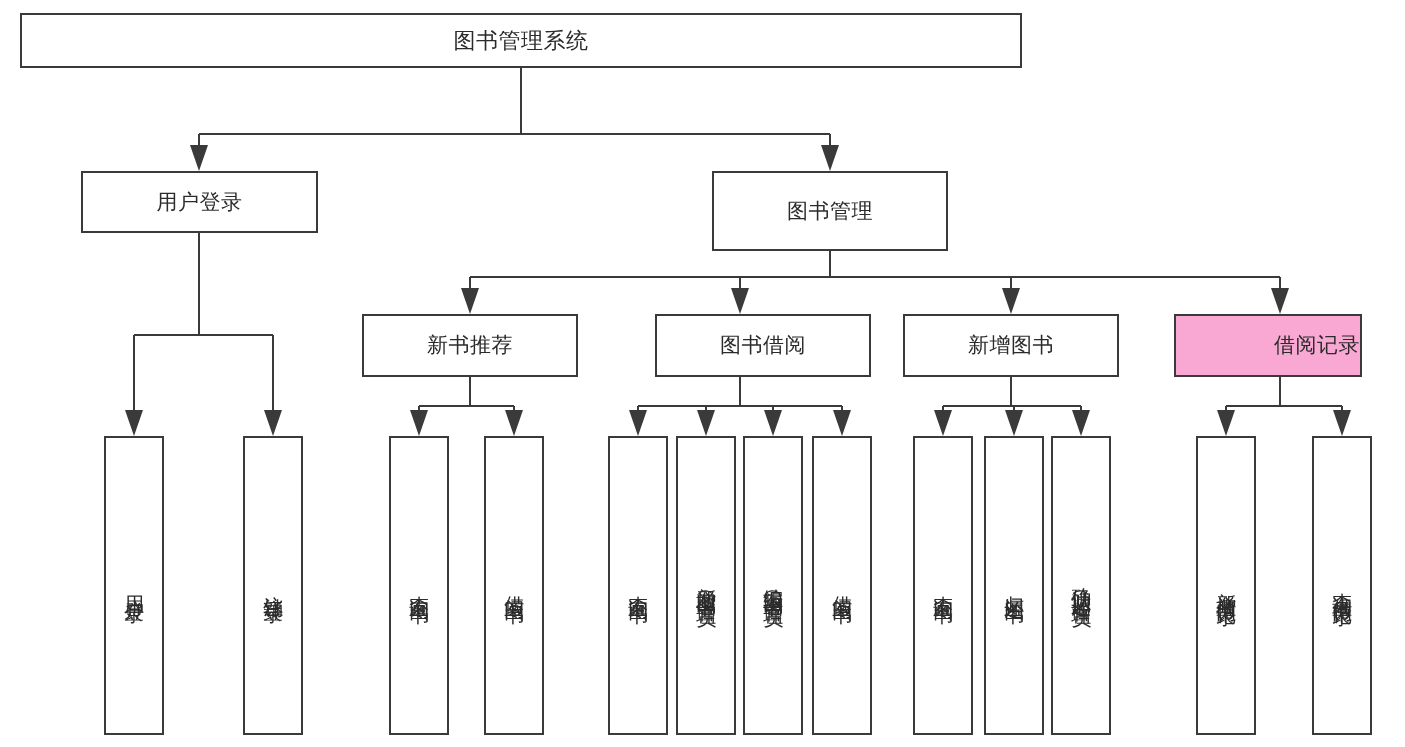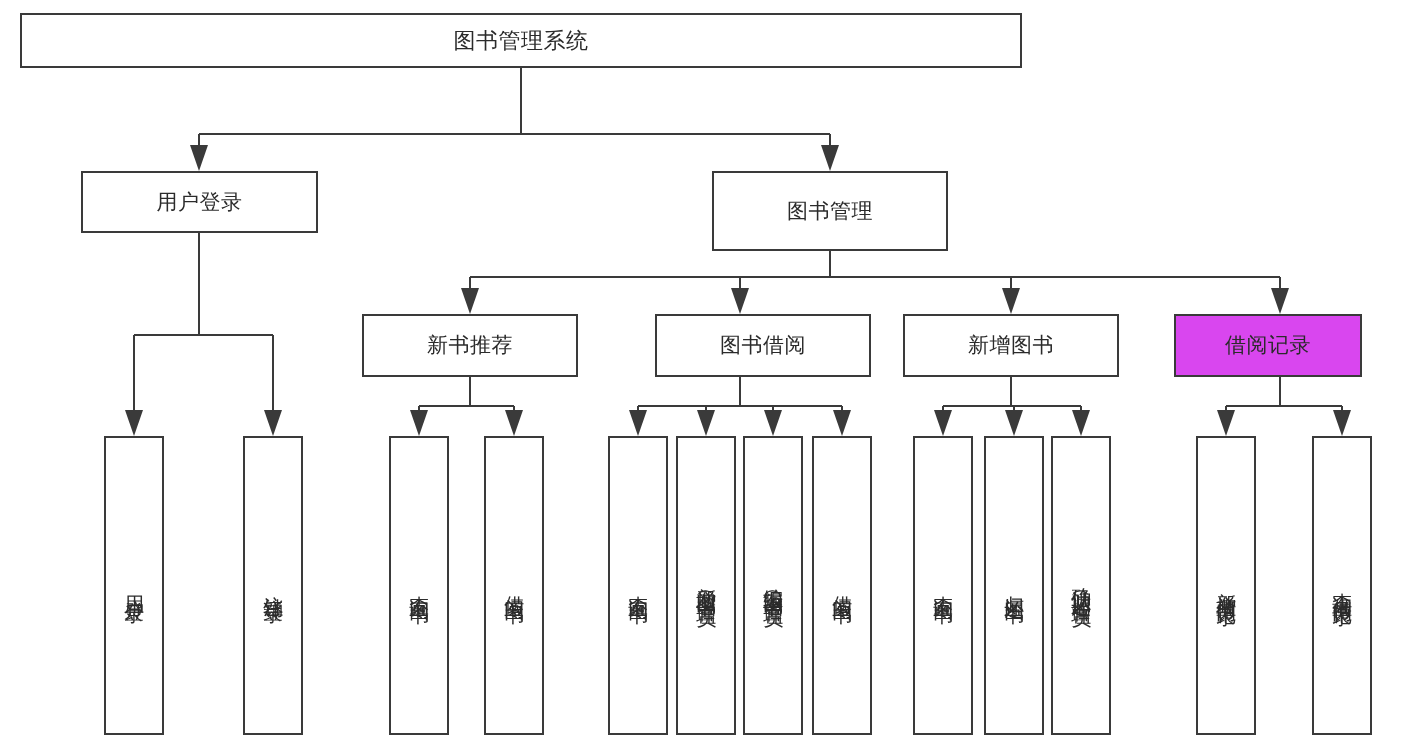--- a/index.html
+++ b/index.html
@@ -138,21 +138,21 @@
       </div>
       <div class="node-box" style="left: 362px; top: 314px; width: 216px; height: 63px; border-color: rgb(58, 58, 58); background: rgb(255, 255, 255);">
         <span class="node-label" style="color: rgb(43, 43, 43);">新书推荐</span>
       </div>
       <div class="node-box" style="left: 632px; top: 314px; width: 216px; height: 63px; border-color: rgb(58, 58, 58); background: rgb(255, 255, 255); margin-left: 23px;">
         <span class="node-label" style="color: rgb(43, 43, 43);">图书借阅</span>
       </div>
       <div class="node-box" style="left: 903px; top: 314px; width: 216px; height: 63px; border-color: rgb(58, 58, 58); background: rgb(255, 255, 255);">
         <span class="node-label" style="color: rgb(43, 43, 43);">新增图书</span>
       </div>
-      <div class="node-box" style="left: 1174px; top: 314px; width: 188px; height: 63px; border-color: rgb(58, 58, 58); background: #d946ef;">
+      <div class="node-box" style="left: 1174px; top: 314px; width: 188px; height: 63px; border-color: rgb(58, 58, 58); background: #f9a8d4; justify-content: flex-end;">
         <span class="node-label" style="color: rgb(43, 43, 43);">借阅记录</span>
       </div>
       <div class="node-box vertical" style="left: 104px; top: 436px; width: 60px; height: 299px; border-color: rgb(58, 58, 58); background: rgb(255, 255, 255);">
         <span class="node-label" style="color: rgb(43, 43, 43);">用户登录</span>
       </div>
       <div class="node-box vertical" style="left: 243px; top: 436px; width: 60px; height: 299px; border-color: rgb(58, 58, 58); background: rgb(255, 255, 255);">
         <span class="node-label" style="color: rgb(43, 43, 43);">注销登录</span>
       </div>
       <div class="node-box vertical" style="left: 389px; top: 436px; width: 60px; height: 299px; border-color: rgb(58, 58, 58); background: rgb(255, 255, 255);">
         <span class="node-label" style="color: rgb(43, 43, 43);">查询图书</span>

